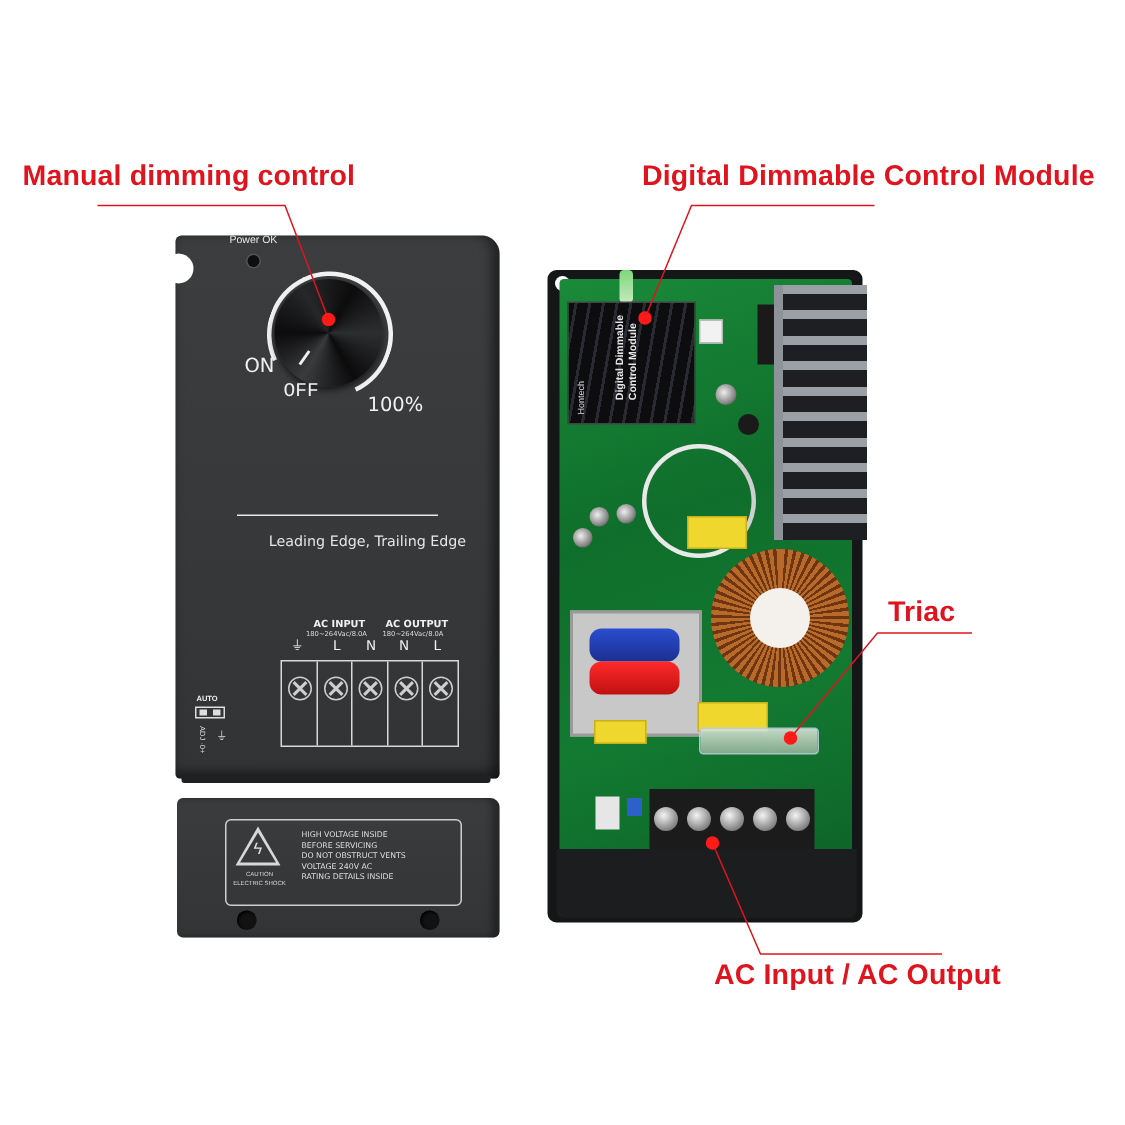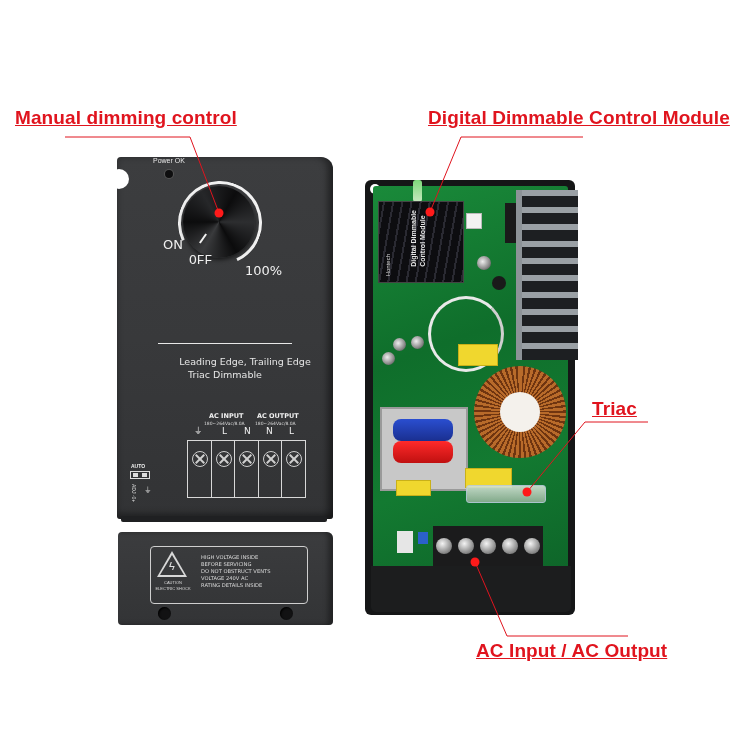--- a/index.html
+++ b/index.html
@@ -1,17 +1,17 @@
 <!DOCTYPE html>
 <html><head>
 <meta charset="utf-8">
 <style>
   html,body{margin:0;padding:0;background:#ffffff;}
   body{width:750px;height:750px;position:relative;overflow:hidden;font-family:"Liberation Sans",sans-serif;}
-  .callout{position:absolute;color:#e0141e;font-weight:bold;font-size:19px;white-space:nowrap;letter-spacing:0.1px;text-decoration:underline;}
+  .callout{position:absolute;color:#e0141e;font-weight:bold;font-size:19px;white-space:nowrap;letter-spacing:0.1px;}
   svg.overlay{position:absolute;left:0;top:0;width:750px;height:750px;pointer-events:none;}
   
   .enclosure{position:absolute;left:117px;top:157px;width:216px;height:362px;background:linear-gradient(180deg,#3c3d3f 0%,#38393b 50%,#323335 100%);border-radius:4px 12px 3px 3px;box-shadow:inset -6px 0 6px rgba(0,0,0,0.35),inset 0 -6px 6px rgba(0,0,0,0.3);}
   .enclosure .notch{position:absolute;left:-8px;top:12px;width:20px;height:20px;border-radius:50%;background:#fff;}
   .enclosure .bottom-lip{position:absolute;left:4px;right:6px;bottom:-3px;height:6px;background:#1f2022;border-radius:2px;}
   .pwr-label{position:absolute;left:36px;top:0px;color:#e8e8e8;font-size:7px;}
   .pwr-led{position:absolute;left:48px;top:13px;width:8px;height:8px;border-radius:50%;background:#0e0e0f;box-shadow:0 0 0 1px #555;}
   .dial-ring{position:absolute;left:61px;top:24px;width:84px;height:84px;border-radius:50%;border:3px solid #f2f2f2;border-bottom-color:transparent;border-left-color:#f2f2f2;transform:rotate(20deg);box-sizing:border-box;}
   .knob{position:absolute;left:66px;top:29px;width:72px;height:72px;border-radius:50%;background:conic-gradient(from 30deg,#0c0c0d,#2d2e30,#0b0b0c,#3a3b3d,#0c0c0d,#262729,#0c0c0d);box-shadow:0 2px 4px rgba(0,0,0,0.6);}
   .knob .tick{position:absolute;left:19px;top:47px;width:2px;height:11px;background:#f0f0f0;transform:rotate(35deg);}
@@ -80,21 +80,20 @@
   <div class="dial-ring"></div>
   <div class="knob">
     <div class="tick"></div>
   </div>
   <div class="dial-lbl" style="left:46px;top:80px;">ON</div>
   <div class="dial-lbl" style="left:72px;top:96px;font-family:Liberation Mono, monospace;">OFF</div>
   <div class="dial-lbl" style="left:128px;top:106px;">100%</div>
 
   <div class="title-rule"></div>
   <div class="subtitle" style="top:199px;margin-left:40px;">Leading Edge, Trailing Edge</div>
-  <div class="subtitle" style="top:212px;">Triac Dimmable</div>
 
   <div class="term-head" style="left:92px;top:255px;">AC INPUT</div>
   <div class="term-sub" style="left:87px;top:264px;">180~264Vac/8.0A</div>
   <div class="term-head" style="left:140px;top:255px;">AC OUTPUT</div>
   <div class="term-sub" style="left:138px;top:264px;">180~264Vac/8.0A</div>
 
   <div class="term-letter" style="left:78px;top:269px;">⏚</div>
   <div class="term-letter" style="left:105px;top:269px;">L</div>
   <div class="term-letter" style="left:127px;top:269px;">N</div>
   <div class="term-letter" style="left:149px;top:269px;">N</div>

